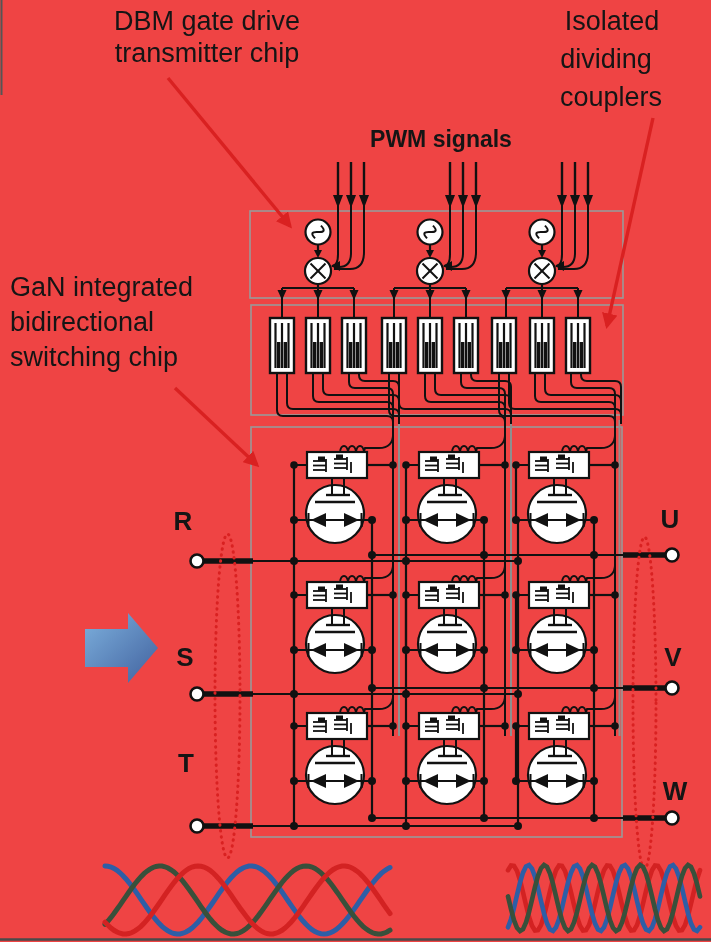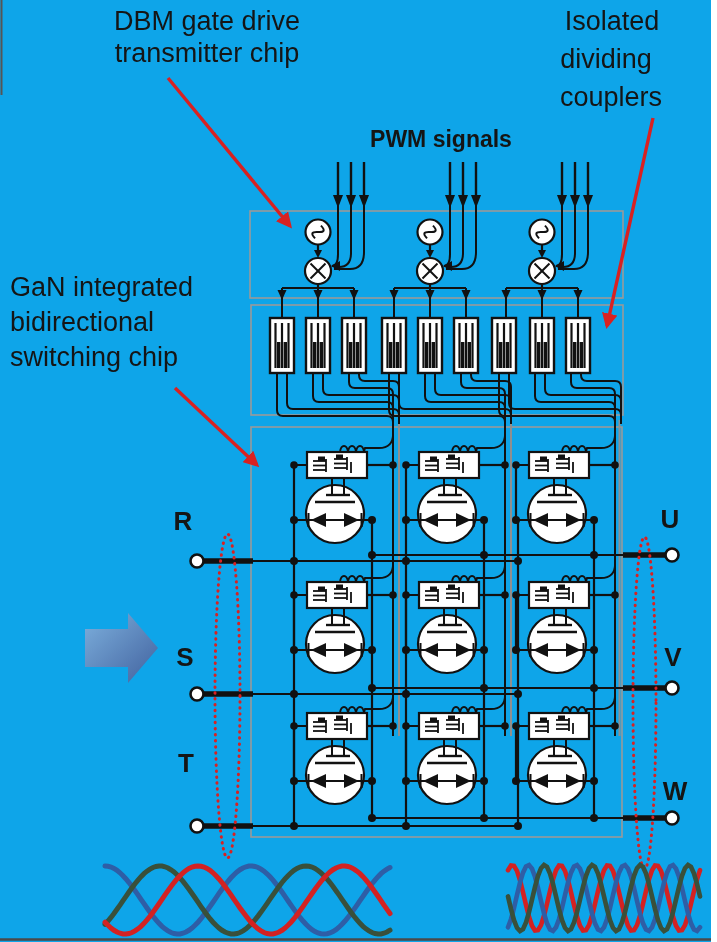--- a/index.html
+++ b/index.html
@@ -1,16 +1,16 @@
 <!DOCTYPE html>
 <html><head>
 <meta charset="utf-8">
 <style>
   html,body{margin:0;padding:0;background:#ffffff;}
-  #stage{position:relative;width:711px;height:942px;background:#0ea5e9;overflow:hidden;}
+  #stage{position:relative;width:711px;height:942px;background:#ef4444;overflow:hidden;}
   svg{display:block;}
   .lbl{font-family:"Liberation Sans","DejaVu Sans",sans-serif;fill:#151515;}
   .lbl-big{font-size:27px;}
   .lbl-bold{font-size:23px;font-weight:bold;}
   .lbl-phase{font-size:26px;font-weight:bold;}
   .wire{stroke:#111;fill:none;}
 </style>
 </head>
 <body>
 

